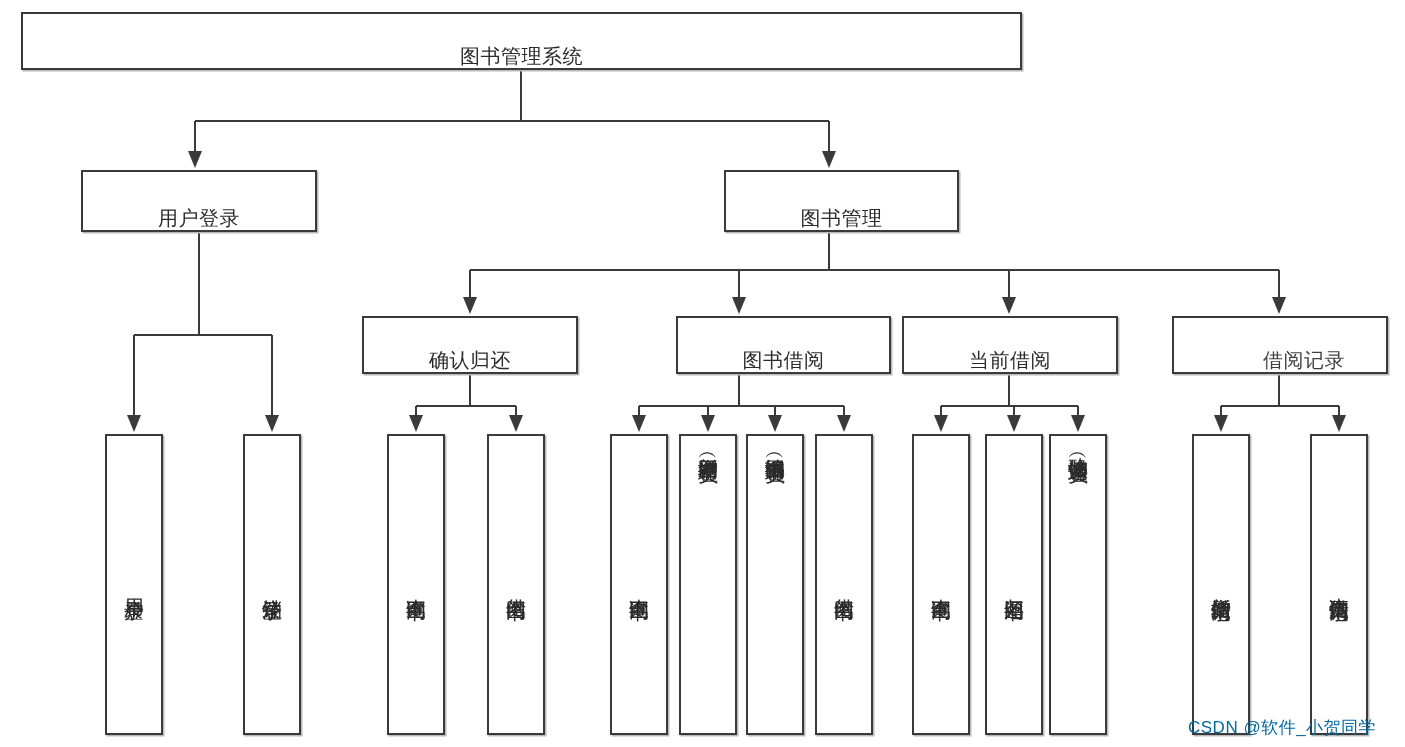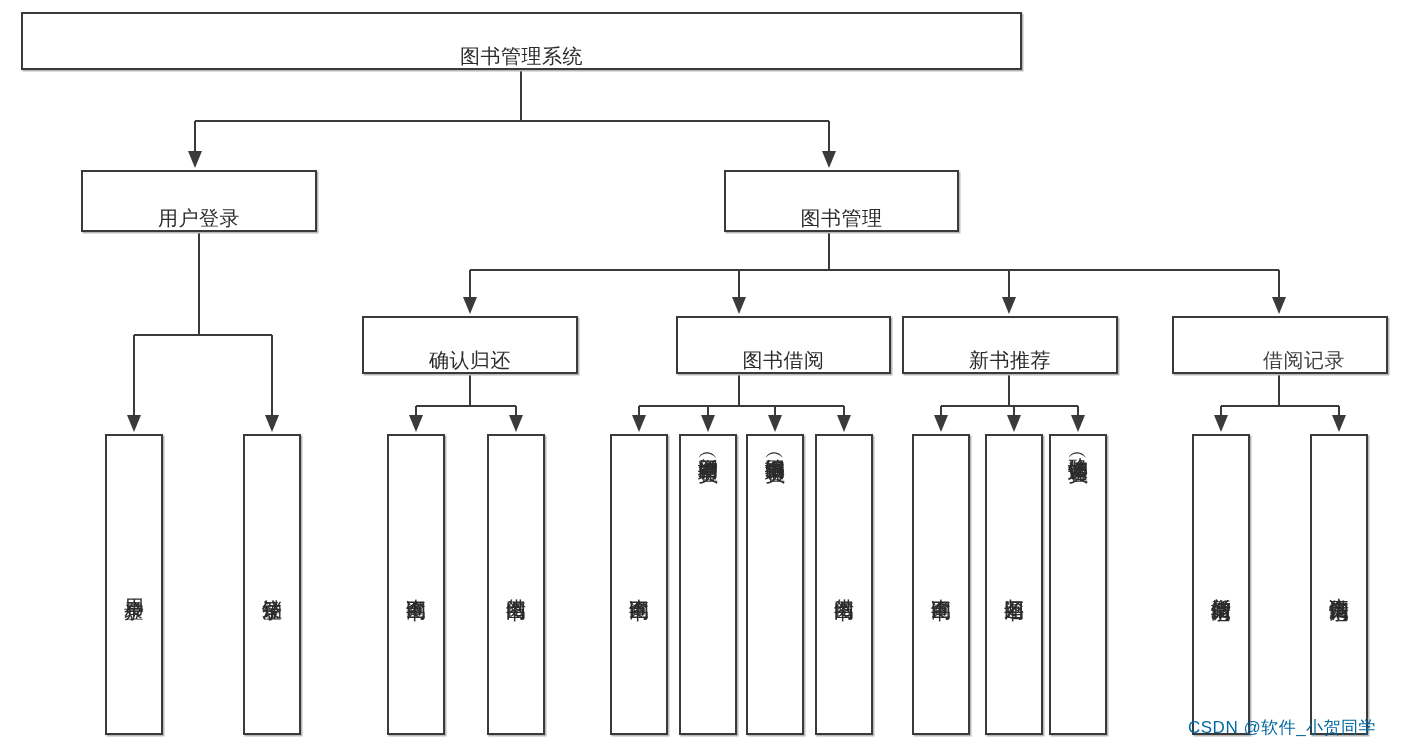--- a/index.html
+++ b/index.html
@@ -138,21 +138,21 @@
       <div class="node horizontal" style="left: 724px; top: 170px; width: 235px; height: 62px; border-color: rgb(58, 58, 58); background: rgb(255, 255, 255);">
         <span class="node-label" style="color: rgb(43, 43, 43);">图书管理</span>
       </div>
       <div class="node horizontal" style="left: 362px; top: 316px; width: 216px; height: 58px; border-color: rgb(58, 58, 58); background: rgb(255, 255, 255);">
         <span class="node-label" style="color: rgb(43, 43, 43);">确认归还</span>
       </div>
       <div class="node horizontal" style="left: 632px; top: 316px; width: 215px; height: 58px; border-color: rgb(58, 58, 58); background: rgb(255, 255, 255); margin-left: 44px;">
         <span class="node-label" style="color: rgb(43, 43, 43);">图书借阅</span>
       </div>
       <div class="node horizontal" style="left: 902px; top: 316px; width: 216px; height: 58px; border-color: rgb(58, 58, 58); background: rgb(255, 255, 255);">
-        <span class="node-label" style="color: rgb(43, 43, 43);">新书推荐</span>
+        <span class="node-label" style="color: rgb(43, 43, 43);">当前借阅</span>
       </div>
       <div class="node horizontal" style="left: 1172px; top: 316px; width: 216px; height: 58px; border-color: rgb(58, 58, 58); background: rgb(255, 255, 255);">
         <span class="node-label" style="color: #404040; margin-left: 48px;">借阅记录</span>
       </div>
       <div class="node vertical center-v" style="left: 105px; top: 434px; width: 58px; height: 301px; border-color: rgb(58, 58, 58); background: rgb(255, 255, 255);">
         <span class="node-label" style="color: rgb(43, 43, 43);">用户登录</span>
       </div>
       <div class="node vertical center-v" style="left: 243px; top: 434px; width: 58px; height: 301px; border-color: rgb(58, 58, 58); background: rgb(255, 255, 255);">
         <span class="node-label" style="color: rgb(43, 43, 43);">注销登录</span>
       </div>

